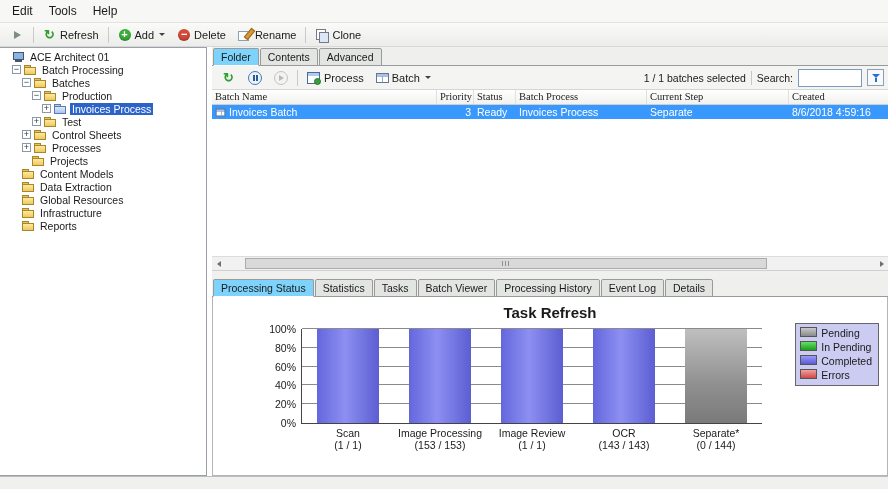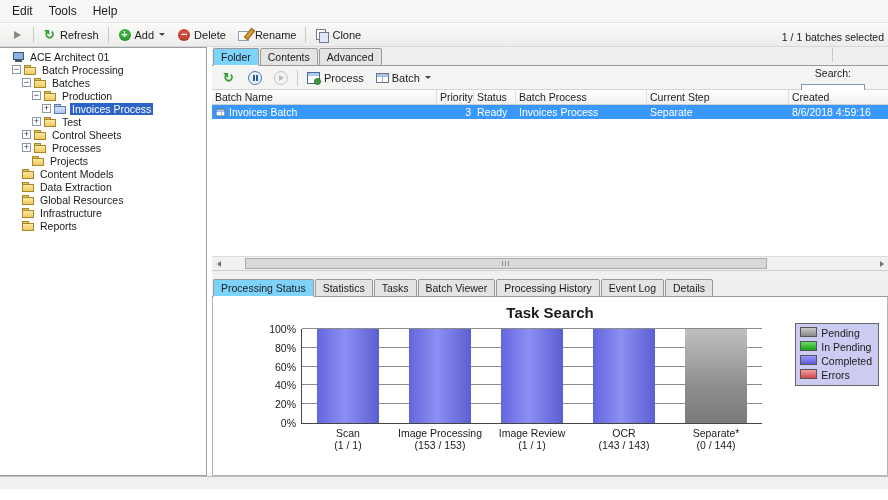--- a/index.html
+++ b/index.html
@@ -66,30 +66,30 @@
 
   
   .tabstrip { display:flex; align-items:flex-end; height:18px; background:#eff0ee; border-bottom:1px solid #9a9a9a; padding-left:1px; flex:none; }
   .tab { font-size:10.5px; padding:2px 7px; border:1px solid #9a9a9a; border-bottom:none; background:#e3e5e3; margin-right:1px; margin-bottom:-1px; border-radius:2px 2px 0 0; cursor:default; position:relative; }
   .tab { border-bottom:1px solid #9a9a9a; }
   .tab.active { background:#7dd3fc; border-bottom:1px solid #fff; z-index:2; }
 
   
   .batch-toolbar { height:23px; background:#f4f5f2; border-bottom:1px solid #d5d5d3; display:flex; align-items:center; padding:0 4px; flex:none; }
   .bt-left { display:flex; align-items:center; }
-  .bt-right { margin-left:auto; display:flex; align-items:center; gap:5px; font-size:10.5px;flex-direction:column; }
+  .bt-right { margin-left:auto; display:flex; align-items:center; gap:5px; font-size:10.5px; }
   .vsep { width:1px; height:14px; background:#c8c8c6; }
   .search-input { width:58px; height:14px; border:1px solid #7a9ac0; font-family:"Liberation Sans",sans-serif; font-size:11px; padding:1px 2px; }
   .mini-btn { width:15px; height:15px; border:1px solid #8aa0b5; background:#f8f9fb; display:flex; align-items:center; justify-content:center; flex:none; }
 
   
   .grid-area { height:180px; flex:none; position:relative; background:#fff; overflow:hidden; border-bottom:1px solid #d0d0d0; }
   .grid-header { display:flex; height:14px; background:linear-gradient(#ffffff,#f1f1ef); border-bottom:1px solid #cfcfcf; }
   .gcell { flex:none; padding:0 3px; font-size:10.5px; line-height:14px; white-space:nowrap; overflow:hidden; box-sizing:border-box; }
-  .gcell.head { border-right:1px solid #e0e0e0; color:#222; }
+  .gcell.head { border-right:1px solid #e0e0e0; color:#222;font-family:Liberation Serif, serif; }
   .grow { display:flex; height:14px; align-items:flex-start; }
   .grow .gcell { line-height:14px; display:flex; align-items:center; }
   .grow.selected { background:#3898fe; color:#fff; }
   .grow .batch-icon { width:11px; height:11px; margin-right:3px; transform:scale(.9); }
   .hscroll { position:absolute; left:0; right:0; bottom:0; height:13px; background:#f1f1f1; border-top:1px solid #dcdcdc; display:flex; }
   .sb-btn { width:13px; flex:none; display:flex; align-items:center; justify-content:center; background:#f1f1f1; }
   .tri-l { border-right:4px solid #707070; border-top:3px solid transparent; border-bottom:3px solid transparent; }
   .tri-r { border-left:4px solid #707070; border-top:3px solid transparent; border-bottom:3px solid transparent; }
   .sb-track { flex:1; position:relative; }
   .sb-thumb { position:absolute; left:3%; width:80%; top:1px; bottom:1px; background:#d9d9d9; border:1px solid #ababab; }
@@ -324,21 +324,21 @@
           <div class="tab active">Processing Status</div>
           <div class="tab">Statistics</div>
           <div class="tab">Tasks</div>
           <div class="tab">Batch Viewer</div>
           <div class="tab">Processing History</div>
           <div class="tab">Event Log</div>
           <div class="tab">Details</div>
         </div>
 
       <div class="chart-pane">
-        <div class="chart-title">Task Search</div>
+        <div class="chart-title">Task Refresh</div>
         <div class="chart-body">
           <div class="yaxis">
               <div class="ytick" style="bottom: 0%;">0%</div>
               <div class="ytick" style="bottom: 20%;">20%</div>
               <div class="ytick" style="bottom: 40%;">40%</div>
               <div class="ytick" style="bottom: 60%;">60%</div>
               <div class="ytick" style="bottom: 80%;">80%</div>
               <div class="ytick" style="bottom: 100%;">100%</div>
             </div>
           <div class="plot">

